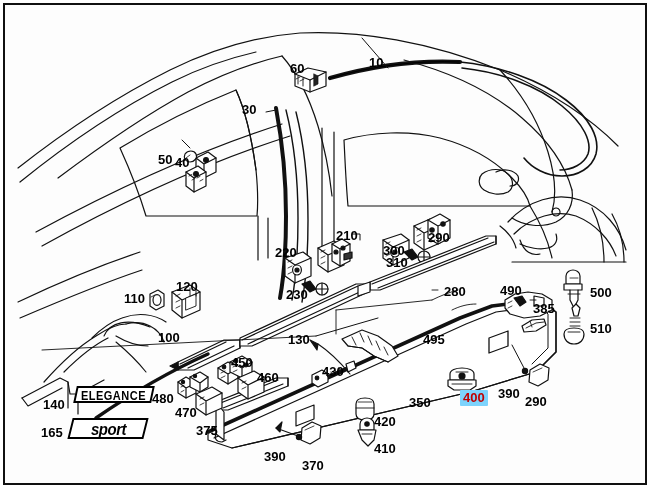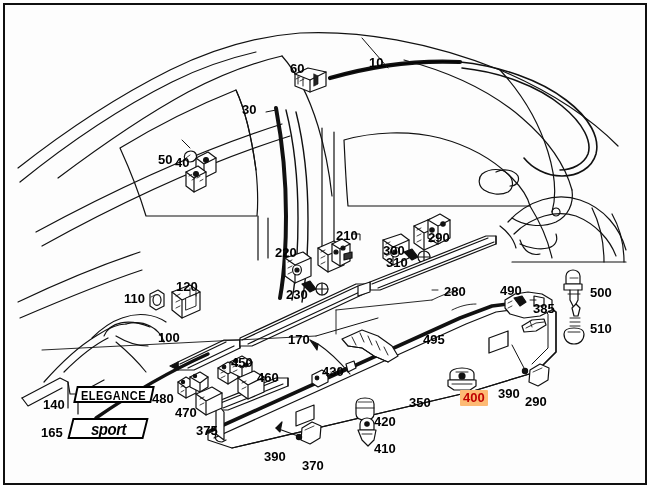--- a/index.html
+++ b/index.html
@@ -37,21 +37,21 @@
     position: absolute;
     font-family: "Liberation Sans", sans-serif;
     font-size: 13px;
     font-weight: bold;
     color: #000000;
     line-height: 1;
     white-space: nowrap;
     letter-spacing: 0px;
   }
   .callout.hl {
-    background: #fdba74;
+    background: #7dd3fc;
     color: #c00000;
     padding: 1px 3px 2px 3px;
     border-radius: 1px;
   }
   .badge {
     position: absolute;
     border: 2px solid #000;
     background: #ffffff;
     box-sizing: border-box;
     display: flex;
@@ -485,21 +485,21 @@
       <div class="callout" style="left: 386px; top: 256px;">310</div>
       <div class="callout" style="left: 286px; top: 288px;">230</div>
       <div class="callout" style="left: 444px; top: 285px;">280</div>
       <div class="callout" style="left: 500px; top: 284px;">490</div>
       <div class="callout" style="left: 533px; top: 302px;">385</div>
       <div class="callout" style="left: 590px; top: 286px;">500</div>
       <div class="callout" style="left: 590px; top: 322px;">510</div>
       <div class="callout" style="left: 176px; top: 280px;">120</div>
       <div class="callout" style="left: 124px; top: 292px;">110</div>
       <div class="callout" style="left: 158px; top: 331px;">100</div>
-      <div class="callout" style="left: 288px; top: 333px;">170</div>
+      <div class="callout" style="left: 288px; top: 333px;">130</div>
       <div class="callout" style="left: 423px; top: 333px;">495</div>
       <div class="callout" style="left: 231px; top: 356px;">450</div>
       <div class="callout" style="left: 257px; top: 371px;">460</div>
       <div class="callout" style="left: 322px; top: 365px;">430</div>
       <div class="callout" style="left: 152px; top: 392px;">480</div>
       <div class="callout" style="left: 175px; top: 406px;">470</div>
       <div class="callout" style="left: 43px; top: 398px;">140</div>
       <div class="callout" style="left: 41px; top: 426px;">165</div>
       <div class="callout" style="left: 196px; top: 424px;">375</div>
       <div class="callout" style="left: 409px; top: 396px;">350</div>

